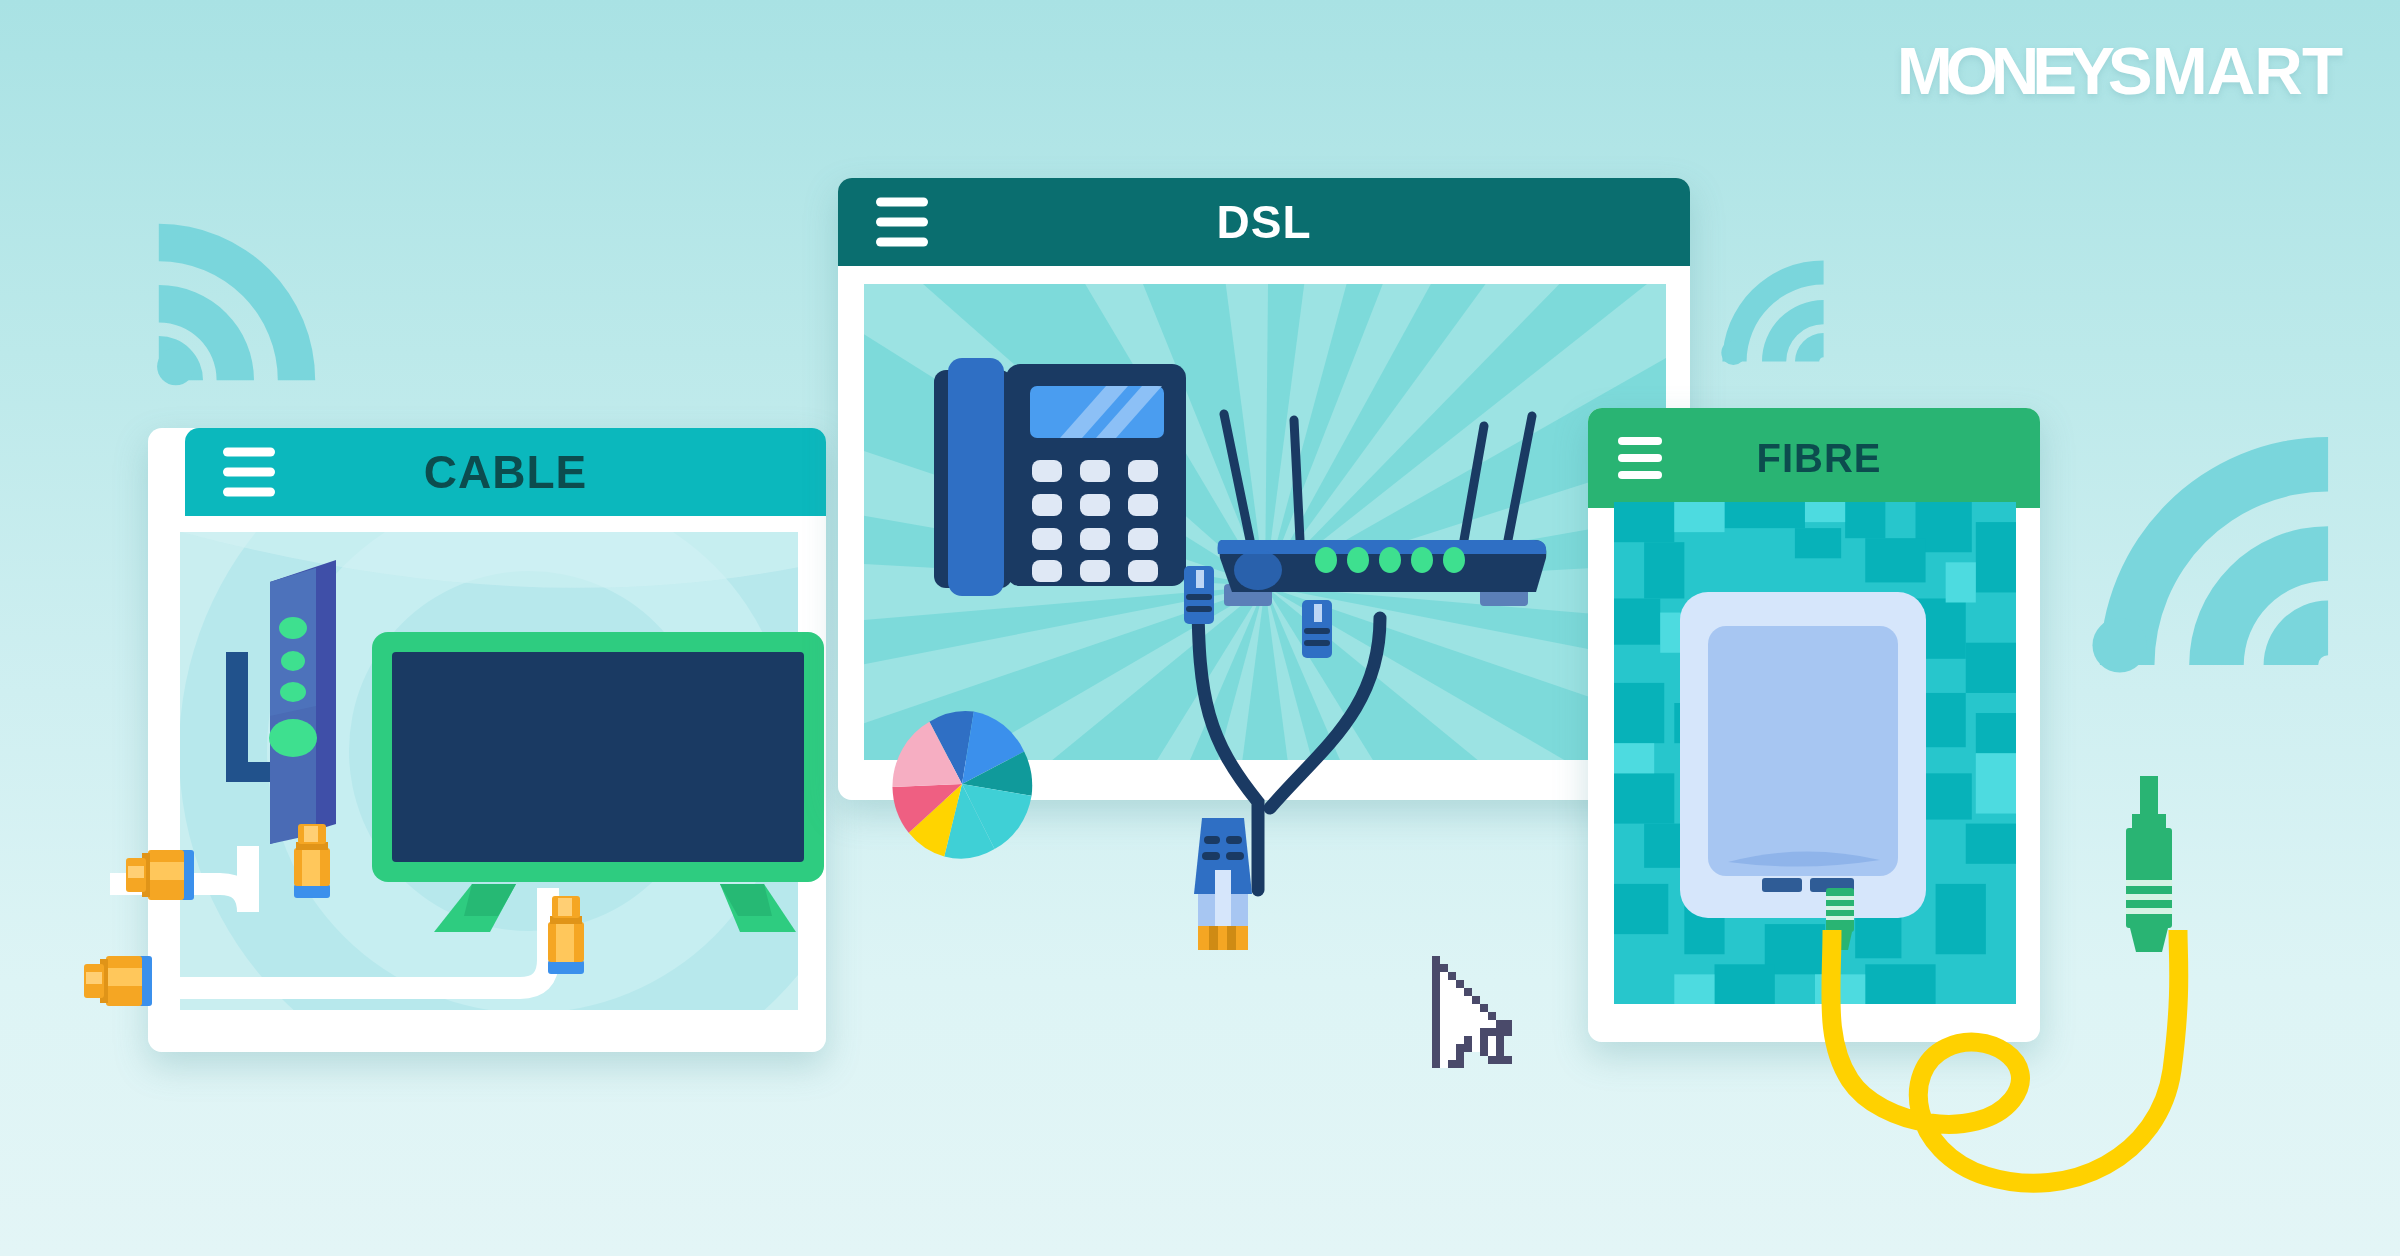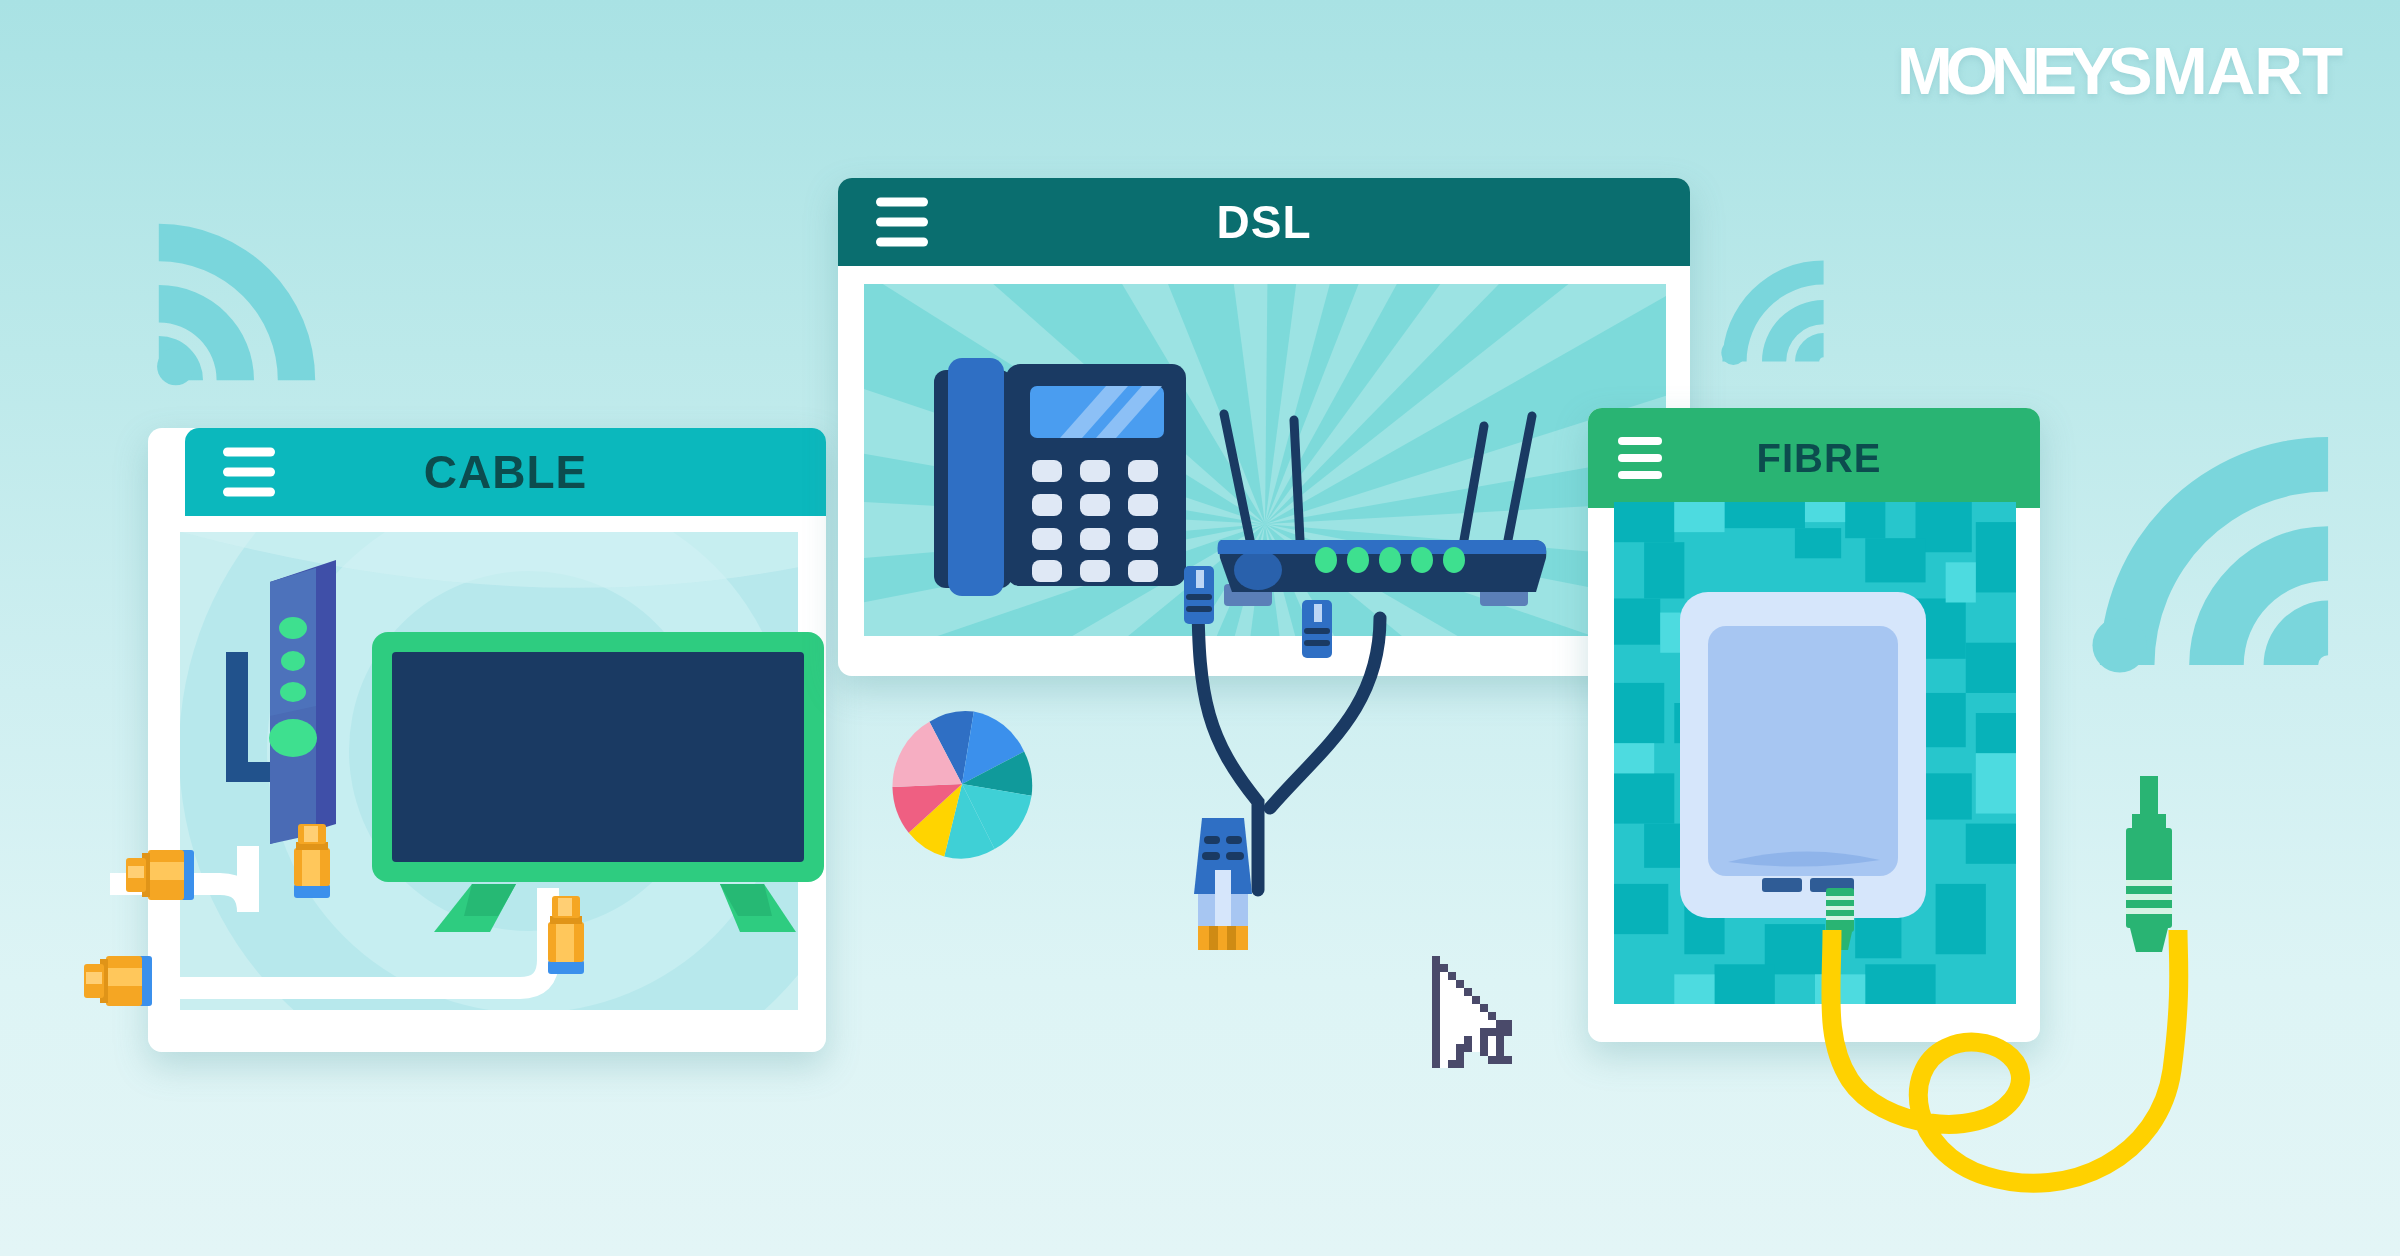--- a/index.html
+++ b/index.html
@@ -56,21 +56,21 @@
   .viewport{position:absolute;overflow:hidden;}
 
   
   #win-cable{left:148px;top:428px;width:678px;height:624px;}
   #win-cable .bar{background:#0bb8bd;margin-left:37px;}
   #win-cable .bar .title{color:#0c4c4e;}
   #win-cable .viewport{left:32px;top:104px;right:28px;bottom:42px;background:#c9eef0;}
   .rings{position:absolute;left:50%;top:50%;transform:translate(-50%,-50%);}
 
   
-  #win-dsl{left:838px;top:178px;width:852px;height:498px;}
+  #win-dsl{left:838px;top:178px;width:852px;height:622px;}
   #win-dsl .bar{background:#0a6e6f;}
   #win-dsl .bar .title{color:#ffffff;}
   #win-dsl .viewport{left:26px;top:106px;right:24px;bottom:40px;background:#7ddada;}
   .sunburst{position:absolute;left:50%;top:50%;width:1600px;height:1600px;transform:translate(-50%,-46%);}
 
   
   #win-fibre{left:1588px;top:408px;width:452px;height:634px;}
   #win-fibre .bar{background:#29b473;height:100px;padding-left:10px;}
   #win-fibre .bar .burger{left:30px;width:44px;gap:9px;}
   #win-fibre .bar .burger i{height:8px;}

